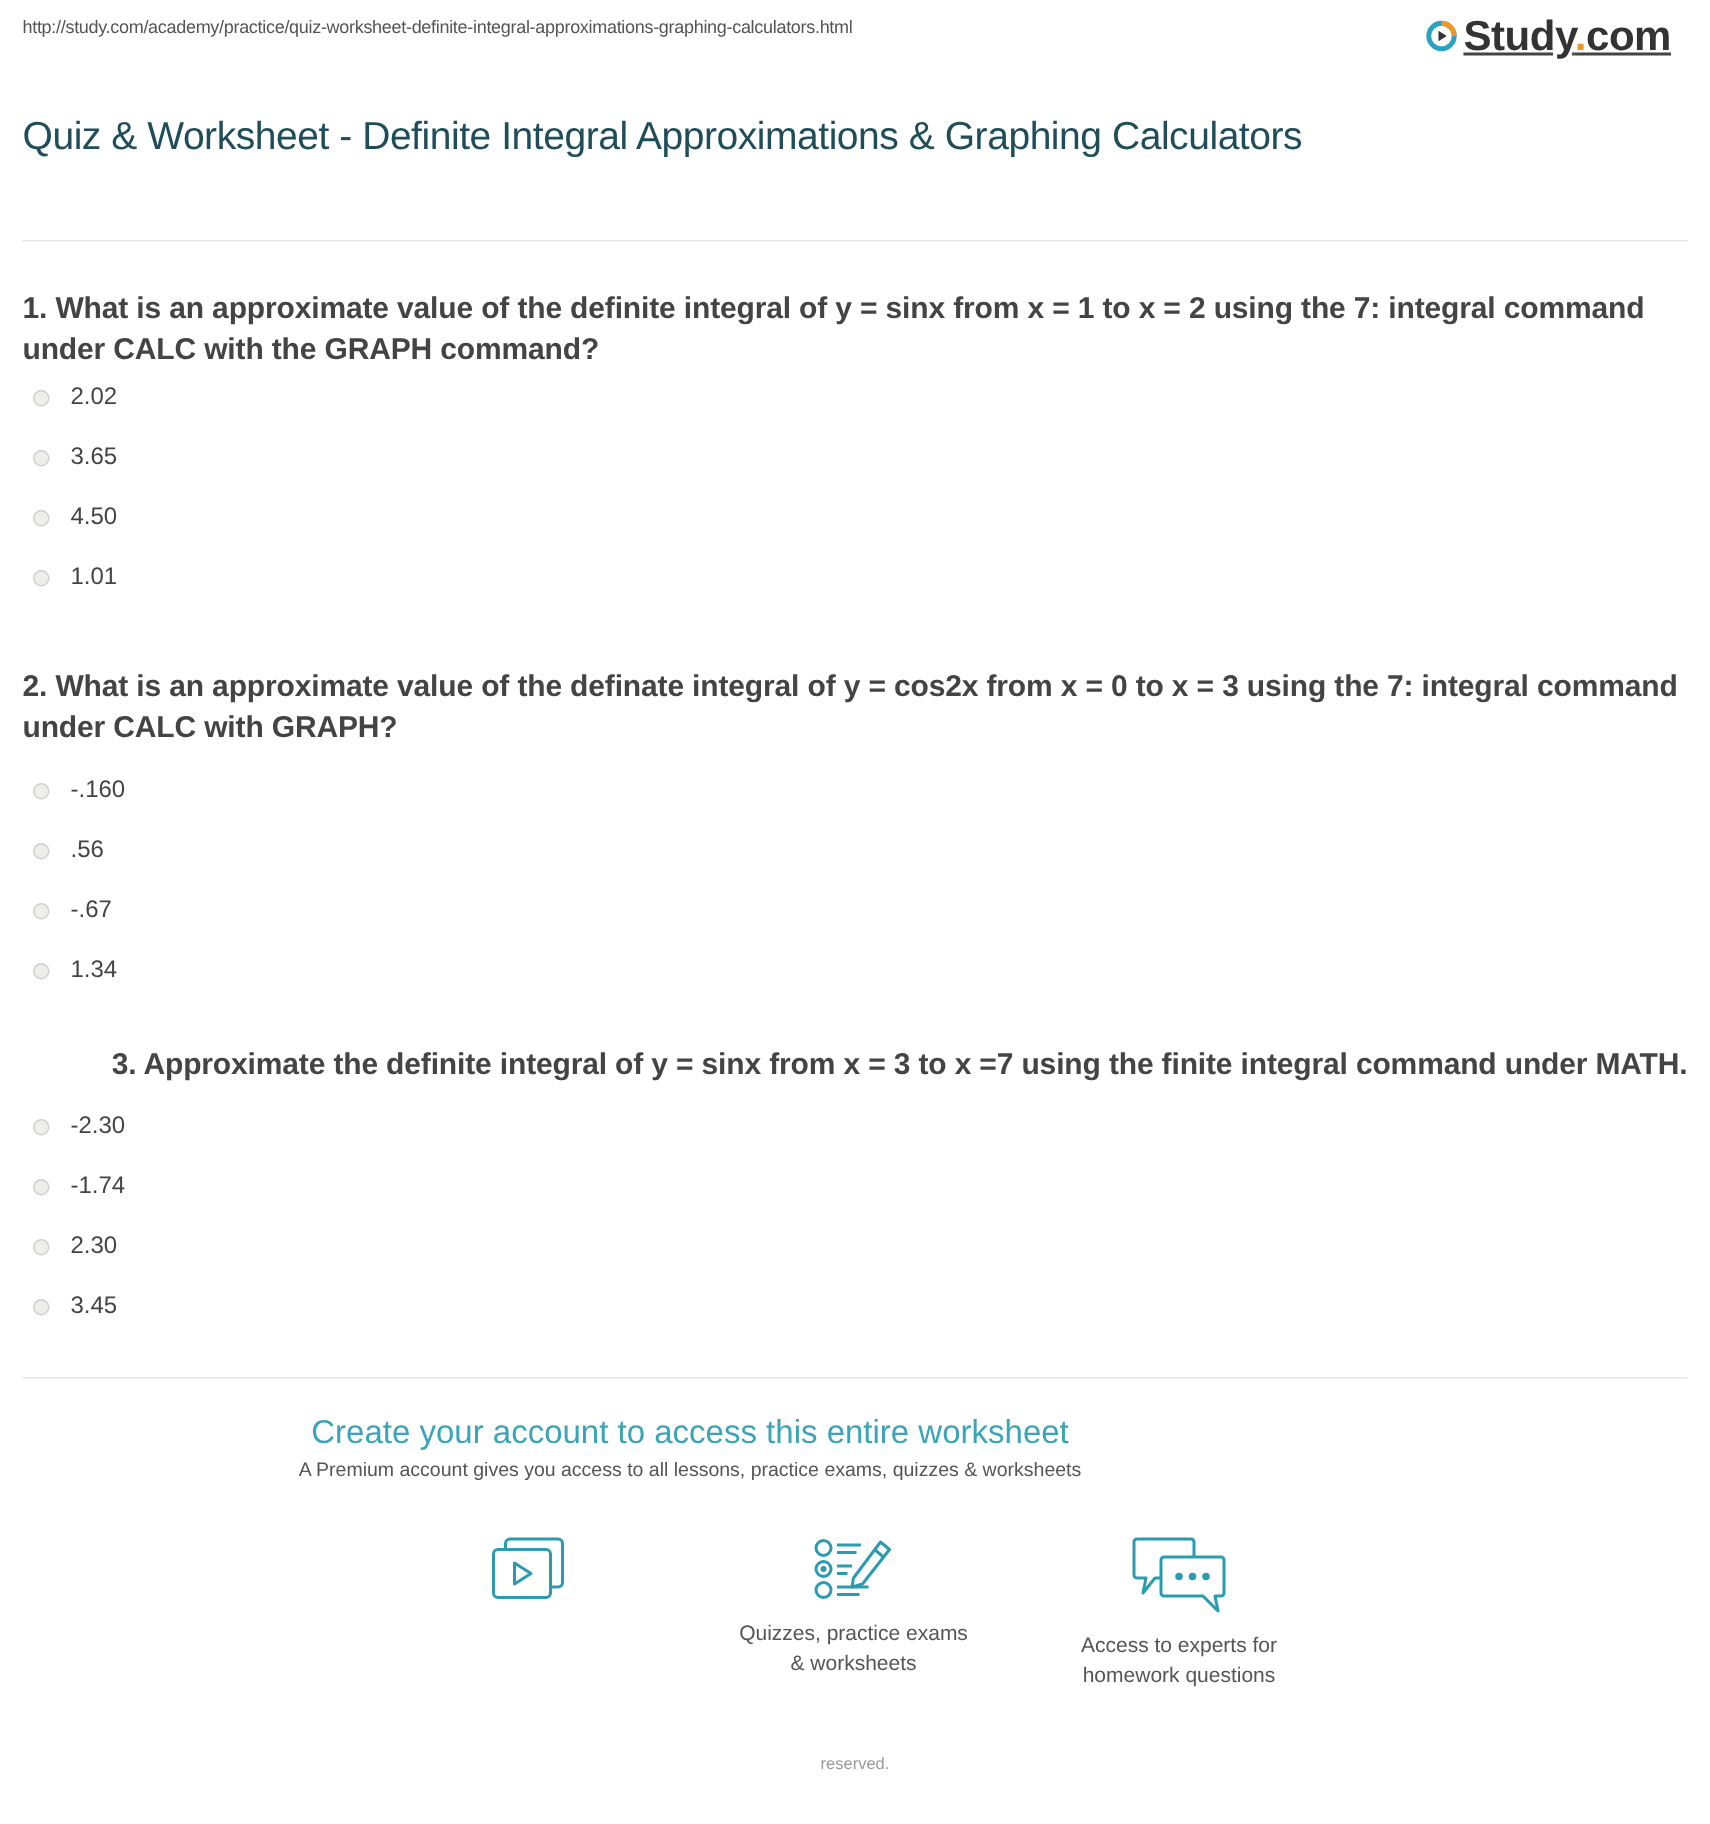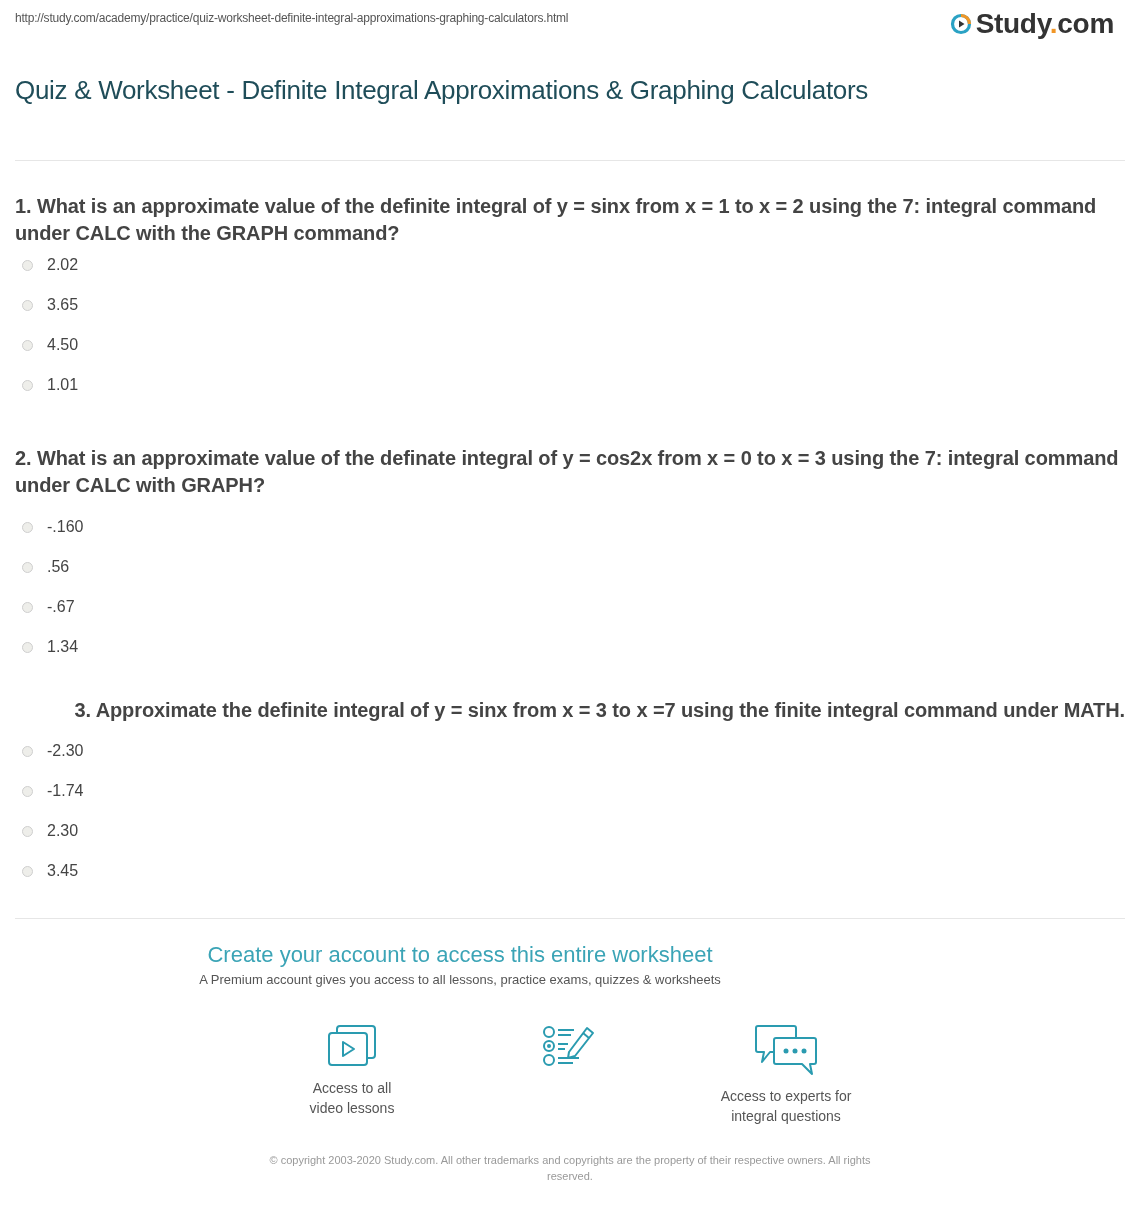--- a/index.html
+++ b/index.html
@@ -1,21 +1,21 @@
 <!DOCTYPE html>
 <html><head>
   <meta charset="utf-8">
   <style>
     * { box-sizing: border-box; margin: 0; padding: 0; }
     html, body { width: 1140px; height: 1216px; background: #ffffff; overflow: hidden; }
     body { font-family: "DejaVu Sans", "Liberation Sans", sans-serif; color: #444; position: relative; }
 
     .url { position: absolute; left: 15px; top: 11px; font-size: 12px; color: #555; letter-spacing: -0.2px; font-family: "Liberation Sans", sans-serif; }
 
-    .logo { position: absolute; right: 26px; top: 9px; display: flex; align-items: center; }
+    .logo { position: absolute; right: 26px; top: 9px; display: flex; align-items: center; text-decoration: underline; }
     .logo-mark { width: 22px; height: 22px; margin-right: 4px; }
     .logo-text { font-family: "Liberation Sans", sans-serif; font-size: 28px; font-weight: 700; color: #333; letter-spacing: -0.3px; line-height: 30px; }
     .logo-dot { color: #f19626; }
 
     .page-title { position: absolute; left: 15px; top: 71px; width: 900px; font-family: "Liberation Sans", sans-serif; font-size: 26px; line-height: 39px; color: #1f4d59; font-weight: 400; letter-spacing: -0.3px; }
 
     .divider { position: absolute; left: 15px; right: 15px; height: 1px; background: #e6e6e6; }
     .divider.top { top: 160px; }
     .divider.bottom { top: 918px; }
 
@@ -131,43 +131,43 @@
   <div class="cta-sub">A Premium account gives you access to all lessons, practice exams, quizzes &amp; worksheets</div>
 </div>
 
 <div class="features">
   <div class="feature f1">
     <svg width="52" height="44" viewBox="0 0 52 44">
       <rect x="11" y="2" width="38" height="32" rx="3" fill="#fff" stroke="#2a9bb0" stroke-width="2"></rect>
       <rect x="3" y="9" width="38" height="32" rx="3" fill="#fff" stroke="#2a9bb0" stroke-width="2"></rect>
       <path d="M17 18 L28 25 L17 32 Z" fill="none" stroke="#2a9bb0" stroke-width="2" stroke-linejoin="round"></path>
     </svg>
-    <div class="feature-label"><span>Access to all</span><br><span>video lessons</span></div>
   </div>
   <div class="feature f2">
     <svg width="56" height="44" viewBox="0 0 56 44">
       <circle cx="8" cy="8" r="5" fill="none" stroke="#2a9bb0" stroke-width="2"></circle>
       <circle cx="8" cy="22" r="5" fill="none" stroke="#2a9bb0" stroke-width="2"></circle>
       <circle cx="8" cy="22" r="2" fill="#2a9bb0"></circle>
       <circle cx="8" cy="36" r="5" fill="none" stroke="#2a9bb0" stroke-width="2"></circle>
       <line x1="17" y1="6" x2="33" y2="6" stroke="#2a9bb0" stroke-width="2"></line>
       <line x1="17" y1="11" x2="30" y2="11" stroke="#2a9bb0" stroke-width="2"></line>
       <line x1="17" y1="20" x2="27" y2="20" stroke="#2a9bb0" stroke-width="2"></line>
       <line x1="17" y1="25" x2="24" y2="25" stroke="#2a9bb0" stroke-width="2"></line>
       <line x1="17" y1="34" x2="38" y2="34" stroke="#2a9bb0" stroke-width="2"></line>
       <line x1="17" y1="39" x2="32" y2="39" stroke="#2a9bb0" stroke-width="2"></line>
       <path d="M28 28 L46 4 L52 9 L34 32 L27 34 Z" fill="#fff" stroke="#2a9bb0" stroke-width="2" stroke-linejoin="round"></path>
       <line x1="42" y1="9" x2="48" y2="14" stroke="#2a9bb0" stroke-width="2"></line>
     </svg>
+    <div class="feature-label"><span>Quizzes, practice exams</span><br><span>&amp; worksheets</span></div>
   </div>
   <div class="feature f3">
     <svg width="64" height="52" viewBox="0 0 64 52">
       <path d="M4 2 H40 a2 2 0 0 1 2 2 V26 a2 2 0 0 1 -2 2 H16 L8 38 L10 28 H4 a2 2 0 0 1 -2 -2 V4 a2 2 0 0 1 2 -2 Z" fill="#fff" stroke="#2a9bb0" stroke-width="2" stroke-linejoin="round"></path>
       <path d="M22 14 H60 a2 2 0 0 1 2 2 V38 a2 2 0 0 1 -2 2 H56 L58 50 L48 40 H22 a2 2 0 0 1 -2 -2 V16 a2 2 0 0 1 2 -2 Z" fill="#fff" stroke="#2a9bb0" stroke-width="2" stroke-linejoin="round"></path>
       <circle cx="32" cy="27" r="2.5" fill="#2a9bb0"></circle>
       <circle cx="41" cy="27" r="2.5" fill="#2a9bb0"></circle>
       <circle cx="50" cy="27" r="2.5" fill="#2a9bb0"></circle>
     </svg>
-    <div class="feature-label"><span>Access to experts for</span><br><span>integral questions</span></div>
+    <div class="feature-label"><span>Access to experts for</span><br><span>homework questions</span></div>
   </div>
 </div>
 
-<div class="copyright"><span>© copyright 2003-2020 Study.com. All other trademarks and copyrights are the property of their respective owners. All rights</span><br><span>reserved.</span></div>
+<div class="copyright"><br><span>reserved.</span></div>
 
 </body></html>

